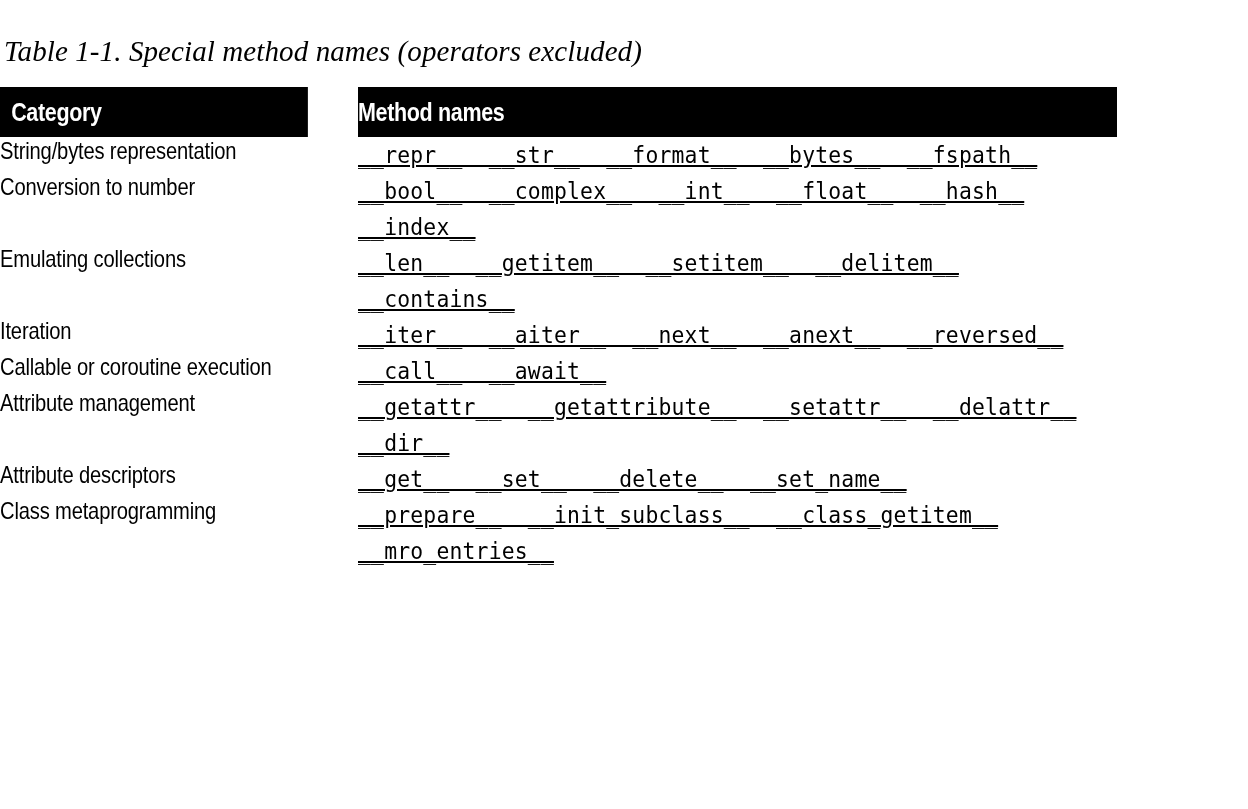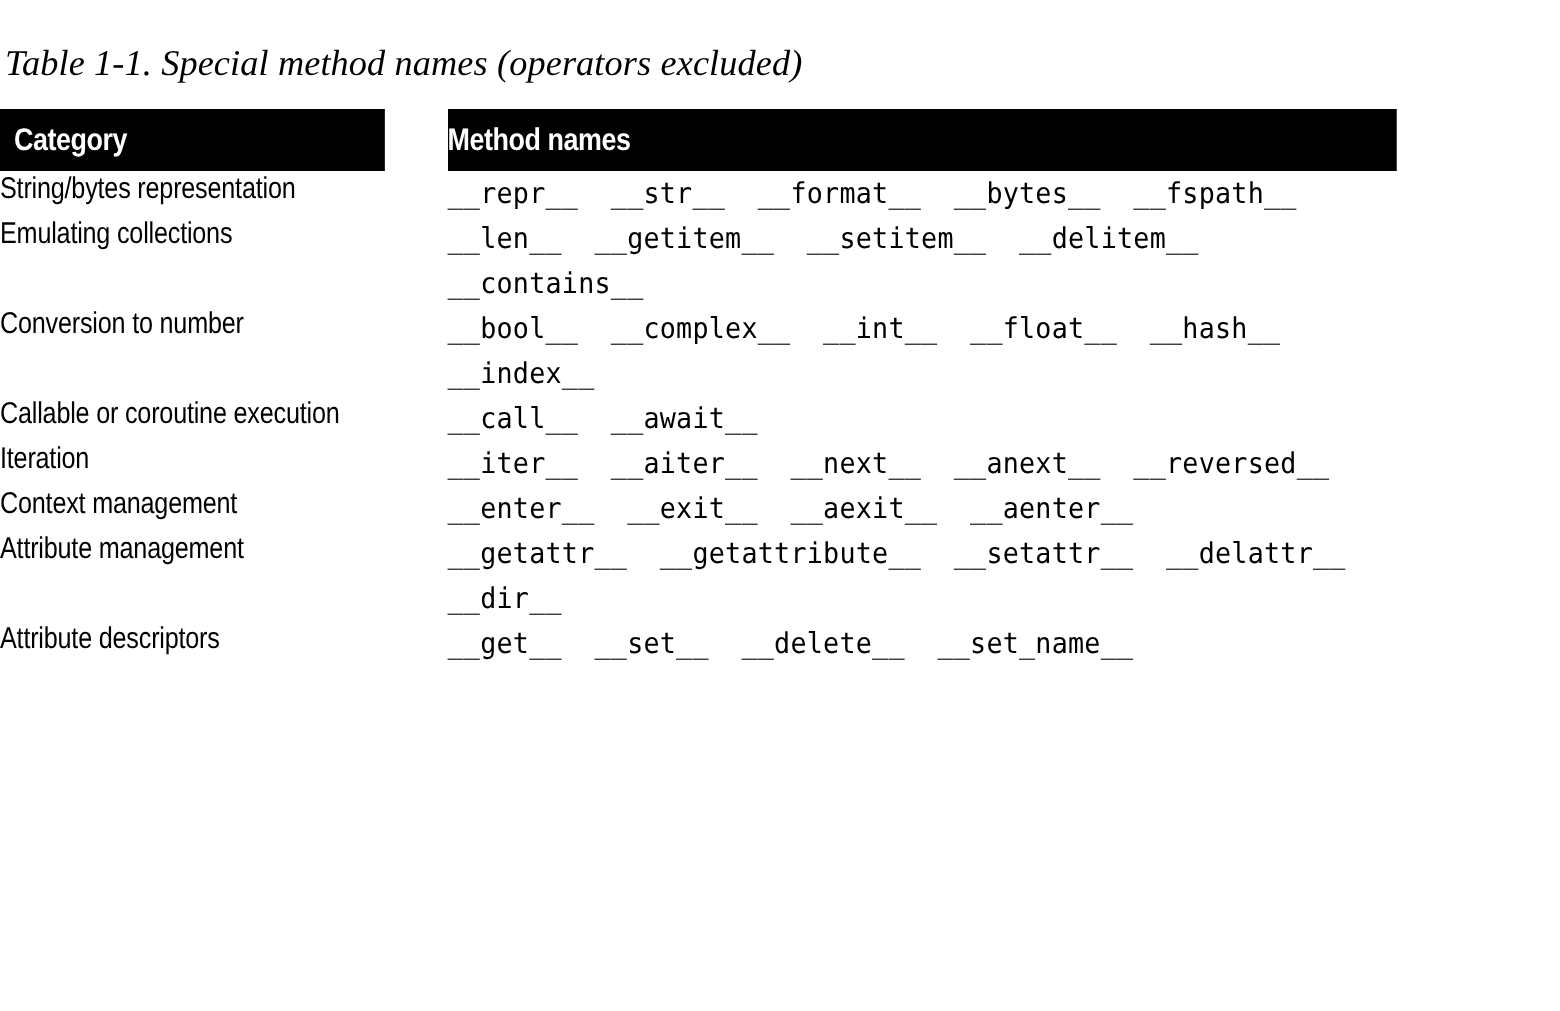--- a/index.html
+++ b/index.html
@@ -96,20 +96,21 @@
     line-height: 28px;
     letter-spacing: -0.2px;
     transform: scaleX(0.84);
     transform-origin: left top;
     white-space: nowrap;
   }
 
   .meth-cell {
     padding-top: 6px;
     padding-bottom: 14px;
+    text-decoration: underline;
   }
   .meth-text {
     display: block;
     font-family: "DejaVu Sans Mono", "Liberation Mono", monospace;
     font-size: 23px;
     line-height: 36px;
     letter-spacing: 0.2px;
     white-space: pre-wrap;
     word-break: normal;
     transform: scaleX(0.93);
@@ -147,62 +148,63 @@
       </tr>
     </thead>
     <tbody id="table-body">
         <tr>
           <td class="cat-cell"><span class="cat-text">String/bytes representation</span></td>
           <td class="meth-cell">
             <span class="meth-text">__repr__  __str__  __format__  __bytes__  __fspath__</span>
           </td>
         </tr>
         <tr>
+          <td class="cat-cell"><span class="cat-text">Conversion to number</span></td>
+          <td class="meth-cell">
+            <span class="meth-text">__bool__  __complex__  __int__  __float__  __hash__
+__index__</span>
+          </td>
+        </tr>
+        <tr>
           <td class="cat-cell"><span class="cat-text">Emulating collections</span></td>
           <td class="meth-cell">
             <span class="meth-text">__len__  __getitem__  __setitem__  __delitem__
 __contains__</span>
           </td>
         </tr>
         <tr>
-          <td class="cat-cell"><span class="cat-text">Conversion to number</span></td>
-          <td class="meth-cell">
-            <span class="meth-text">__bool__  __complex__  __int__  __float__  __hash__
-__index__</span>
+          <td class="cat-cell"><span class="cat-text">Iteration</span></td>
+          <td class="meth-cell">
+            <span class="meth-text">__iter__  __aiter__  __next__  __anext__  __reversed__</span>
           </td>
         </tr>
         <tr>
           <td class="cat-cell"><span class="cat-text">Callable or coroutine execution</span></td>
           <td class="meth-cell">
             <span class="meth-text">__call__  __await__</span>
-          </td>
-        </tr>
-        <tr>
-          <td class="cat-cell"><span class="cat-text">Iteration</span></td>
-          <td class="meth-cell">
-            <span class="meth-text">__iter__  __aiter__  __next__  __anext__  __reversed__</span>
-          </td>
-        </tr>
-        <tr>
-          <td class="cat-cell"><span class="cat-text">Context management</span></td>
-          <td class="meth-cell">
-            <span class="meth-text">__enter__  __exit__  __aexit__  __aenter__</span>
           </td>
         </tr>
         <tr>
           <td class="cat-cell"><span class="cat-text">Attribute management</span></td>
           <td class="meth-cell">
             <span class="meth-text">__getattr__  __getattribute__  __setattr__  __delattr__
 __dir__</span>
           </td>
         </tr>
         <tr>
           <td class="cat-cell"><span class="cat-text">Attribute descriptors</span></td>
           <td class="meth-cell">
             <span class="meth-text">__get__  __set__  __delete__  __set_name__</span>
           </td>
         </tr>
+        <tr>
+          <td class="cat-cell"><span class="cat-text">Class metaprogramming</span></td>
+          <td class="meth-cell">
+            <span class="meth-text">__prepare__  __init_subclass__  __class_getitem__
+__mro_entries__</span>
+          </td>
+        </tr>
       </tbody>
   </table>
 
   <div class="bottom-rule"></div>
 
 </div>
 
 </body></html>

